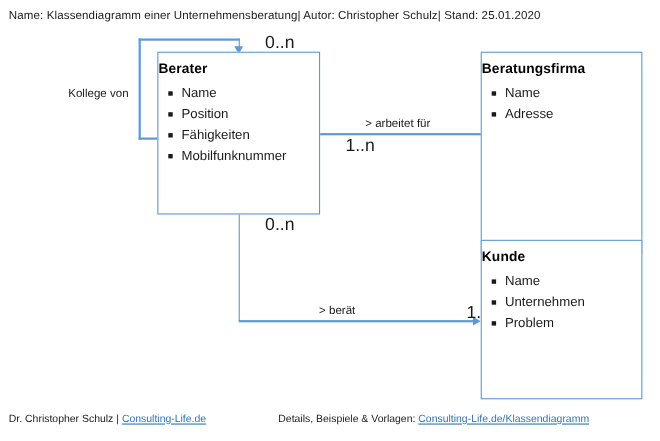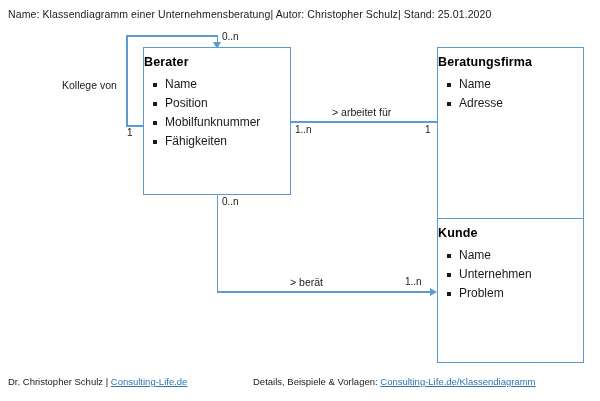--- a/index.html
+++ b/index.html
@@ -91,23 +91,24 @@
   }
   .arrow-right {
     border-top: 4.5px solid transparent;
     border-bottom: 4.5px solid transparent;
     border-left: 7px solid #5B9BD5;
   }
 
   
   .lbl {
     position: absolute;
-    font-size: 10px;
+    font-size: 16px;
     color: #1a1a1a;
     white-space: nowrap;
+    margin-left: 19px;
   }
   .lbl-role {
     position: absolute;
     font-size: 10.5px;
     color: #1a1a1a;
     white-space: nowrap;
   }
 
   
   .footer {
@@ -153,22 +154,22 @@
   <div class="arrow arrow-right" style="left:430px; top:287.5px;"></div>
   <div class="lbl" style="left:222px; top:196px;">0..n</div>
   <div class="lbl-role" style="left:290px; top:276px;">&gt; berät</div>
   <div class="lbl" style="left:405px; top:276px;">1..n</div>
 
   <div class="class-box" style="left:143px; top:47px; width:148px; height:148px;">
     <div class="class-title">Berater</div>
     <ul class="attr-list">
       <li>Name</li>
       <li>Position</li>
+      <li>Fähigkeiten</li>
       <li>Mobilfunknummer</li>
-      <li>Fähigkeiten</li>
     </ul>
   </div>
 
   <div class="class-box" style="left:437px; top:47px; width:147px; height:184px;">
     <div class="class-title">Beratungsfirma</div>
     <ul class="attr-list">
       <li>Name</li>
       <li>Adresse</li>
     </ul>
   </div>

